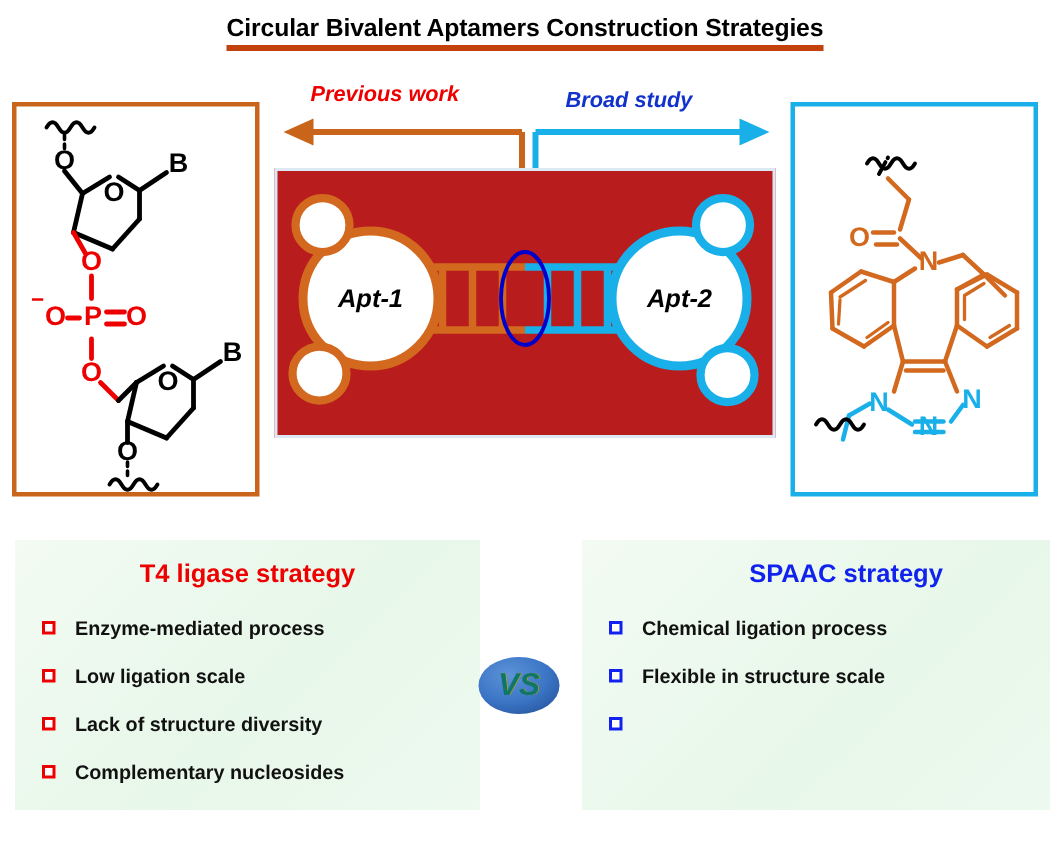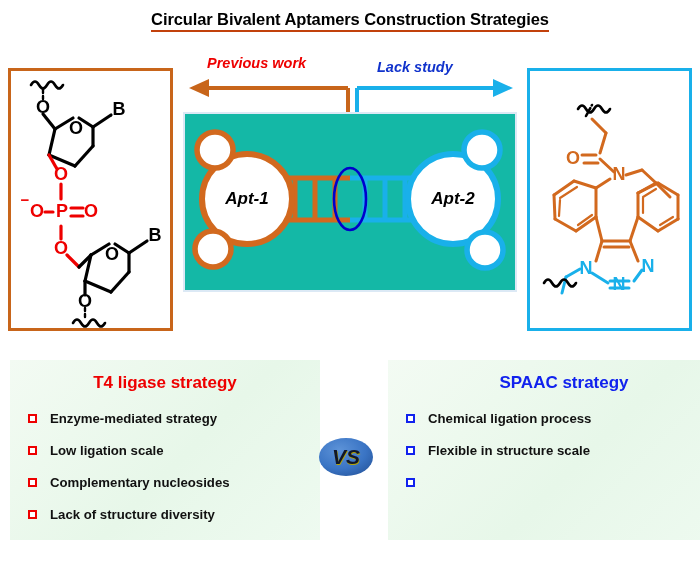--- a/index.html
+++ b/index.html
@@ -4,37 +4,37 @@
 <style>
   html,body{margin:0;padding:0;background:#ffffff;}
   body{width:700px;height:574px;position:relative;overflow:hidden;
        font-family:"Liberation Sans",sans-serif;}
 
   
   #title{
     position:absolute;left:0;top:10px;width:700px;text-align:center;
     font-size:16.5px;font-weight:bold;color:#000;letter-spacing:-0.1px;
   }
-  #title span{border-bottom:2px solid #c2410c;padding-bottom:2px;}
+  #title span{border-bottom:4px solid #c2410c;padding-bottom:2px;}
 
   
   #arrow-band{position:absolute;left:185px;top:55px;width:330px;height:105px;}
   .arrow-label{position:absolute;font-size:14.5px;font-weight:bold;font-style:italic;white-space:nowrap;}
   #prev-label{left:22px;top:0px;color:#ee0000;}
   #this-label{left:192px;top:4px;color:#1133cc;}
 
   
   .chem-panel{position:absolute;background:#fff;box-sizing:border-box;}
   #left-panel{left:8px;top:68px;width:165px;height:263px;border:3px solid #c8651a;}
   #right-panel{left:527px;top:68px;width:165px;height:263px;border:3px solid #19b0ea;}
 
   
   #center-panel{
     position:absolute;left:183px;top:112px;width:334px;height:180px;
-    border:2px solid #dce9f5;background:#14b8a6;box-sizing:border-box;
+    border:2px solid #dce9f5;background:#b91c1c;box-sizing:border-box;
   }
 
   
   .cmp-box{
     position:absolute;top:360px;height:180px;box-sizing:border-box;
     background:linear-gradient(135deg,#f3fbf3 0%,#e7f7e9 55%,#eefaf0 100%);
   }
   #box-left{left:10px;width:310px;}
   #box-right{left:388px;width:352px;}
   .cmp-head{
@@ -49,35 +49,35 @@
   }
   .bullet{width:9px;height:9px;box-sizing:border-box;flex:none;background:#fff;}
   #box-left .bullet{border:2.2px solid #ee0000;}
   #box-right .bullet{border:2.2px solid #1122ee;}
 
   
   #vs-badge{position:absolute;left:318px;top:437px;width:56px;height:40px;}
   #vs-text{
     position:absolute;left:0;top:0;width:56px;height:40px;
     display:flex;align-items:center;justify-content:center;
-    font-size:21px;font-weight:bold;font-style:italic;color:#0f172a;
+    font-size:21px;font-weight:bold;font-style:italic;color:#0f766e;
     text-shadow:0.5px 0.5px 0 #b8a600;
   }
   svg{display:block;overflow:visible;}
 </style>
 </head>
 <body>
 
 <div id="title">
   <span>Circular Bivalent Aptamers Construction Strategies</span>
 </div>
 
 <div id="arrow-band">
   <div class="arrow-label" id="prev-label">Previous work</div>
-  <div class="arrow-label" id="this-label">Lack study</div>
+  <div class="arrow-label" id="this-label">Broad study</div>
 
   <svg width="330" height="105" style="position:absolute;left:0;top:0;">
 
     <g>
       <path d="M 163,33 L 22,33" stroke="#c8651a" stroke-width="4" fill="none"></path>
       <polygon points="4,33 24,24 24,42" fill="#c8651a"></polygon>
       <path d="M 163,33 L 163,100" stroke="#c8651a" stroke-width="4" fill="none"></path>
     </g>
 
     <g>
@@ -259,33 +259,33 @@
     <text x="62" y="86" font-family="Liberation Sans, sans-serif" font-size="17" font-weight="bold" font-style="italic" fill="#000" text-anchor="middle" dominant-baseline="middle">Apt-1</text>
     <text x="268" y="86" font-family="Liberation Sans, sans-serif" font-size="17" font-weight="bold" font-style="italic" fill="#000" text-anchor="middle" dominant-baseline="middle">Apt-2</text>
   </svg>
 </div>
 
 <div class="cmp-box" id="box-left">
   <div class="cmp-head" id="head-left">T4 ligase strategy</div>
   <ul class="cmp-list">
     <li>
       <span class="bullet"></span>
-      <span>Enzyme-mediated strategy</span>
+      <span>Enzyme-mediated process</span>
     </li>
     <li>
       <span class="bullet"></span>
       <span>Low ligation scale</span>
     </li>
     <li>
       <span class="bullet"></span>
+      <span>Lack of structure diversity</span>
+    </li>
+    <li>
+      <span class="bullet"></span>
       <span>Complementary nucleosides</span>
-    </li>
-    <li>
-      <span class="bullet"></span>
-      <span>Lack of structure diversity</span>
     </li>
   </ul>
 </div>
 
 <div class="cmp-box" id="box-right">
   <div class="cmp-head" id="head-right">SPAAC strategy</div>
   <ul class="cmp-list">
     <li>
       <span class="bullet"></span>
       <span>Chemical ligation process</span>

